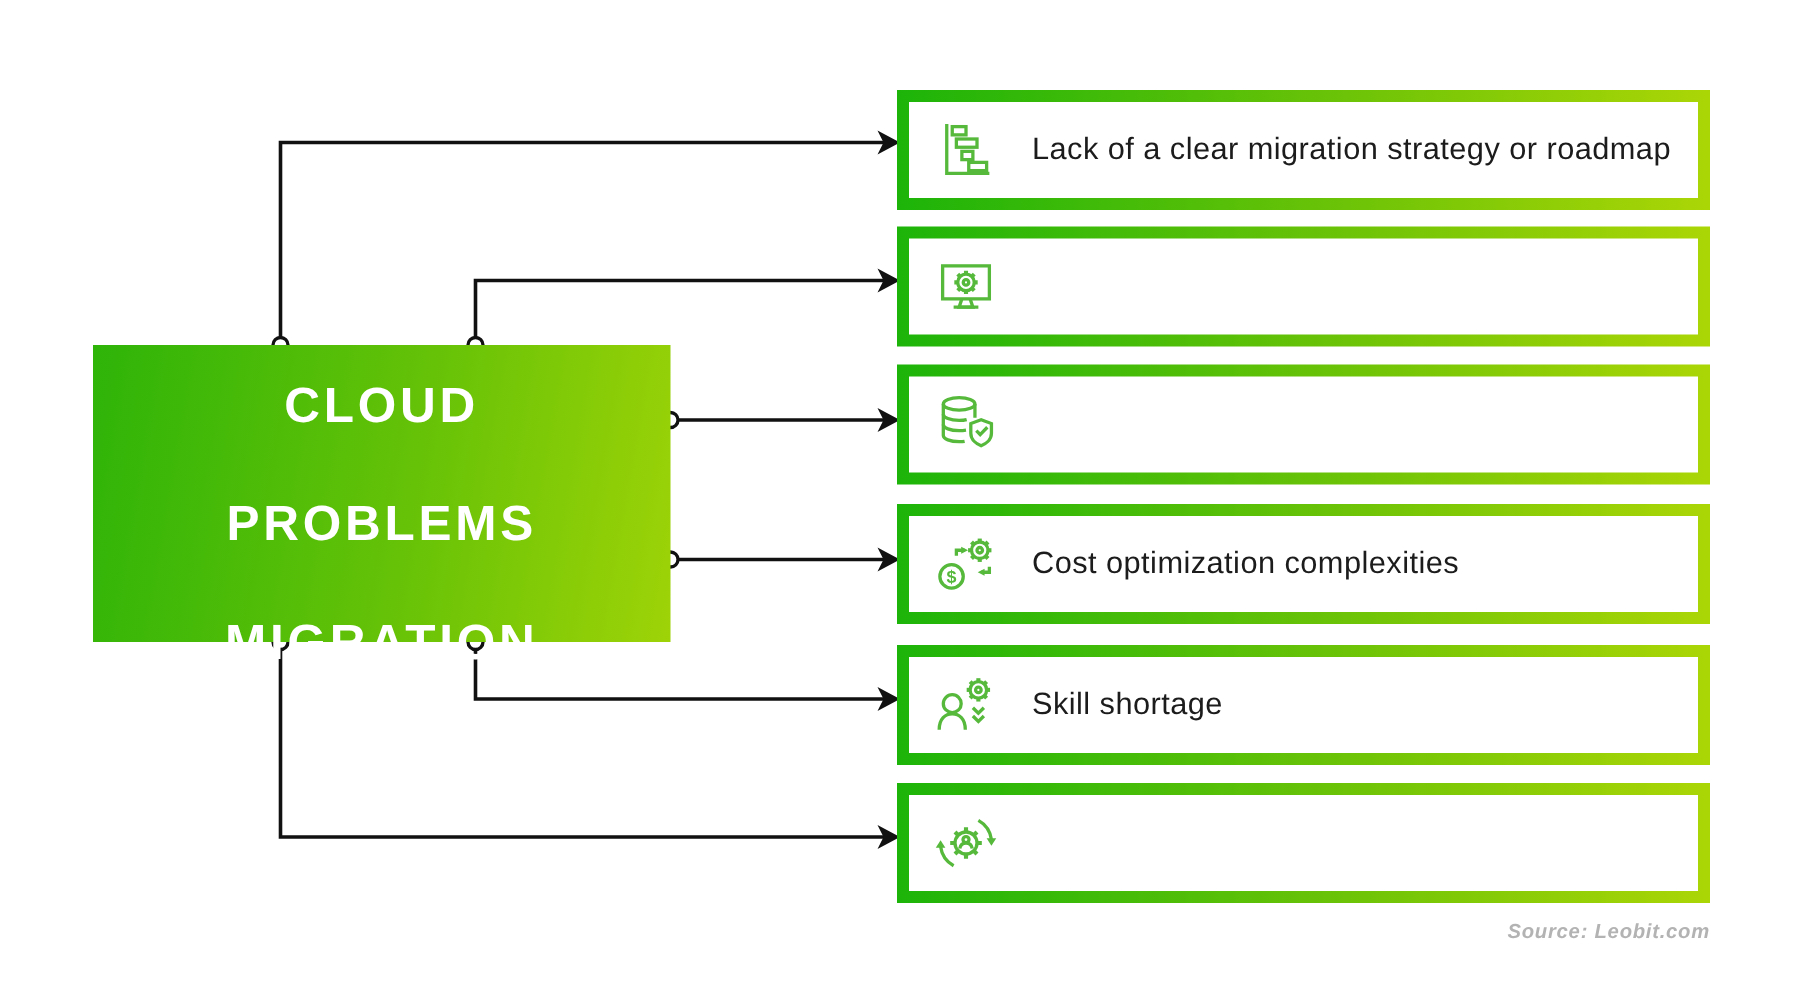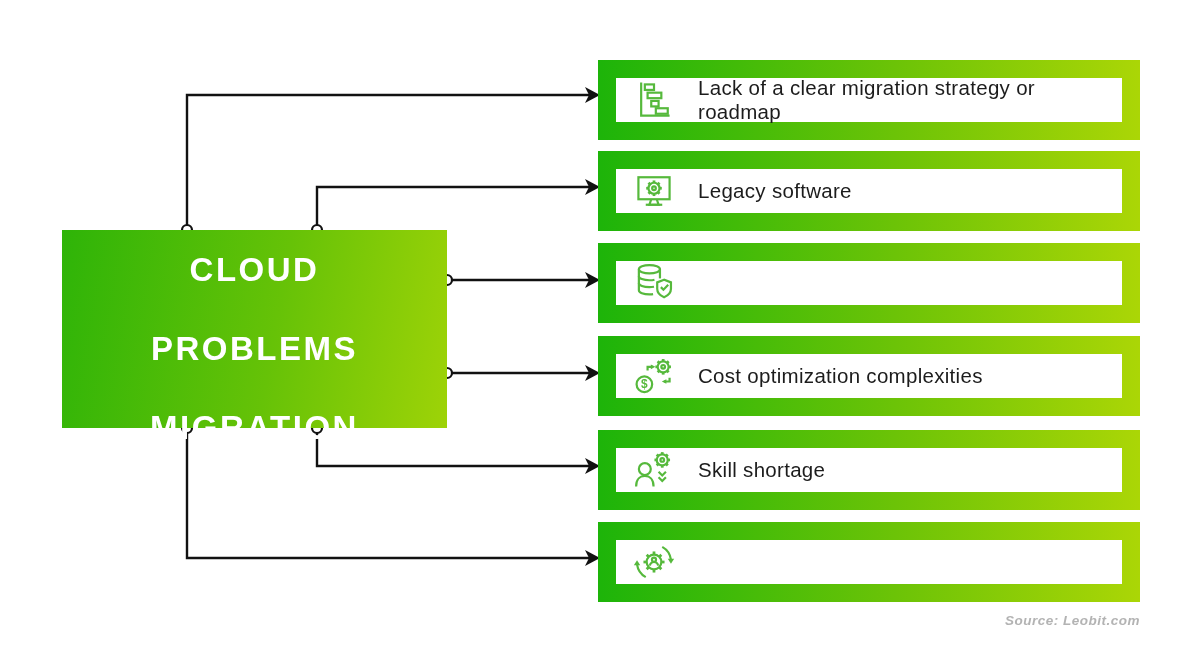--- a/index.html
+++ b/index.html
@@ -16,21 +16,21 @@
   .main-box .line{
     color:#ffffff;font-weight:bold;font-size:33px;line-height:40px;
     letter-spacing:2.5px;text-align:center;margin-top:39px;
   }
   
   .connectors{position:absolute;left:0;top:0;width:1200px;height:655px;pointer-events:none;}
   
   .item-box{
     position:absolute;left:598px;width:542px;height:80px;
     background:linear-gradient(90deg,#1db409 0%,#6cc307 55%,#abd606 100%);
-    padding:18px;box-sizing:border-box;
+    padding:8px;box-sizing:border-box;
   }
   .item-inner{
     width:100%;height:100%;background:#ffffff;
     display:flex;align-items:center;gap:20px;padding-left:14px;box-sizing:border-box;
   }
   .icon{width:48px;height:48px;flex:0 0 48px;display:flex;align-items:center;justify-content:center;}
   .item-label{color:#1c1c1c;font-size:20.5px;letter-spacing:0.3px;}
   
   .source{
     position:absolute;right:60px;top:613px;color:#b3b3b3;
@@ -104,21 +104,20 @@
               <path d="M24,27 V29.5"></path>
             <path d="M15.5,21 H18"></path>
               <path d="M30,21 H32.5"></path>
             <path d="M18,15 l1.8,1.8"></path>
               <path d="M28.2,25.2 l1.8,1.8"></path>
             <path d="M30,15 l-1.8,1.8"></path>
               <path d="M19.8,25.2 l-1.8,1.8"></path>
           </g>
         </svg>
       </span>
-      <span class="item-label">Legacy software</span>
     </div>
   </div>
 
   <div class="item-box" style="top:243px">
     <div class="item-inner">
       <span class="icon">
         <svg width="44" height="44" viewBox="0 0 48 48" fill="none" stroke="#56b93c" stroke-width="2.4">
           <ellipse cx="19" cy="9" rx="11.5" ry="4.5"></ellipse>
           <path d="M7.5,9 V32 c0,2.5 5,4.5 11.5,4.5 1.5,0 3,-0.1 4,-0.3"></path>
           <path d="M30.5,9 V19"></path>

